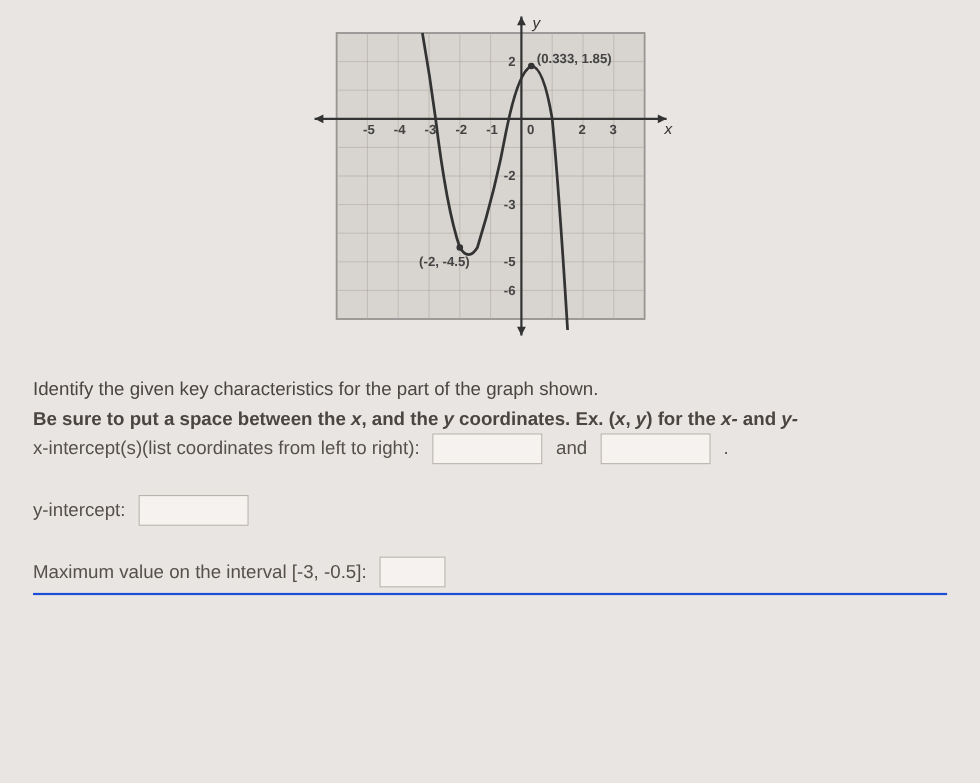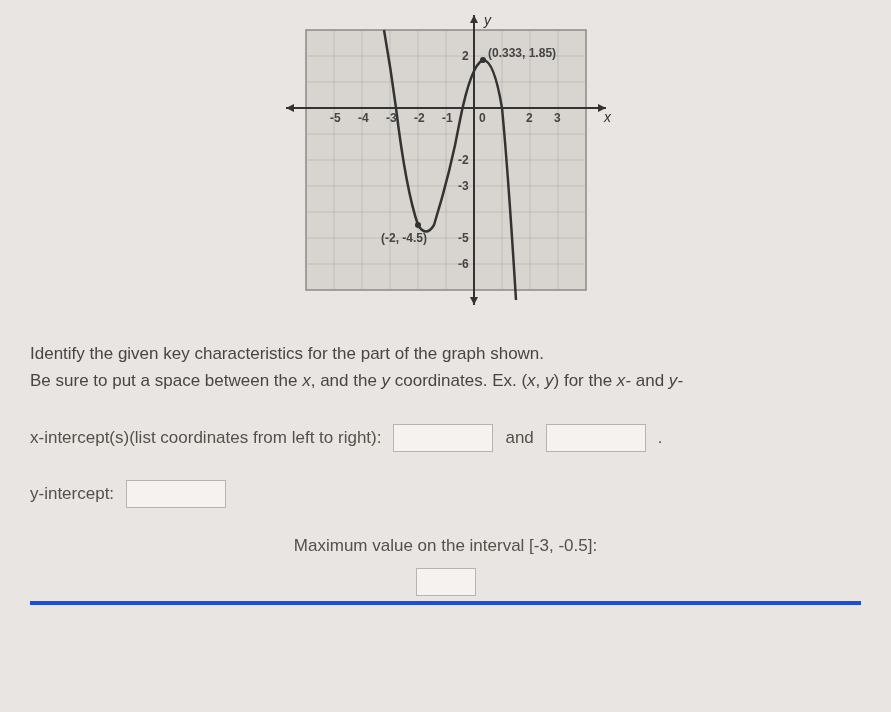--- a/index.html
+++ b/index.html
@@ -22,25 +22,24 @@
       margin-bottom: 30px;
     }
     .graph {
       position: relative;
       width: 340px;
       height: 300px;
     }
     .question-text {
       font-size: 17px;
       line-height: 1.6;
-      margin-bottom: 30px;
       color: #4a4540;
     }
     .bold {
-      font-weight: normal;
+      font-weight: bold;
     }
     .italic {
       font-style: italic;
     }
     .form-row {
       font-size: 17px;
       color: #555049;
       margin-bottom: 28px;
       display: flex;
       align-items: center;
@@ -50,23 +49,22 @@
       border: 1px solid #b8b3ac;
       background: #f5f2ef;
       width: 100px;
       height: 28px;
       display: inline-block;
     }
     .input-box-sm {
       width: 60px;
     }
     .last-row {
-      border-bottom: 4px solid #1d4ed8;
+      border-bottom: 2px solid #1d4ed8;
       padding-bottom: 5px;
-      flex-direction: column;
     }
   </style>
 </head>
 <body>
 
 <div class="graph-container">
   <div class="graph">
     <svg width="340" height="300" viewBox="0 0 340 300">
 
       <rect x="30" y="20" width="280" height="260" fill="#d8d5d0" stroke="#888" stroke-width="1.5"></rect>

